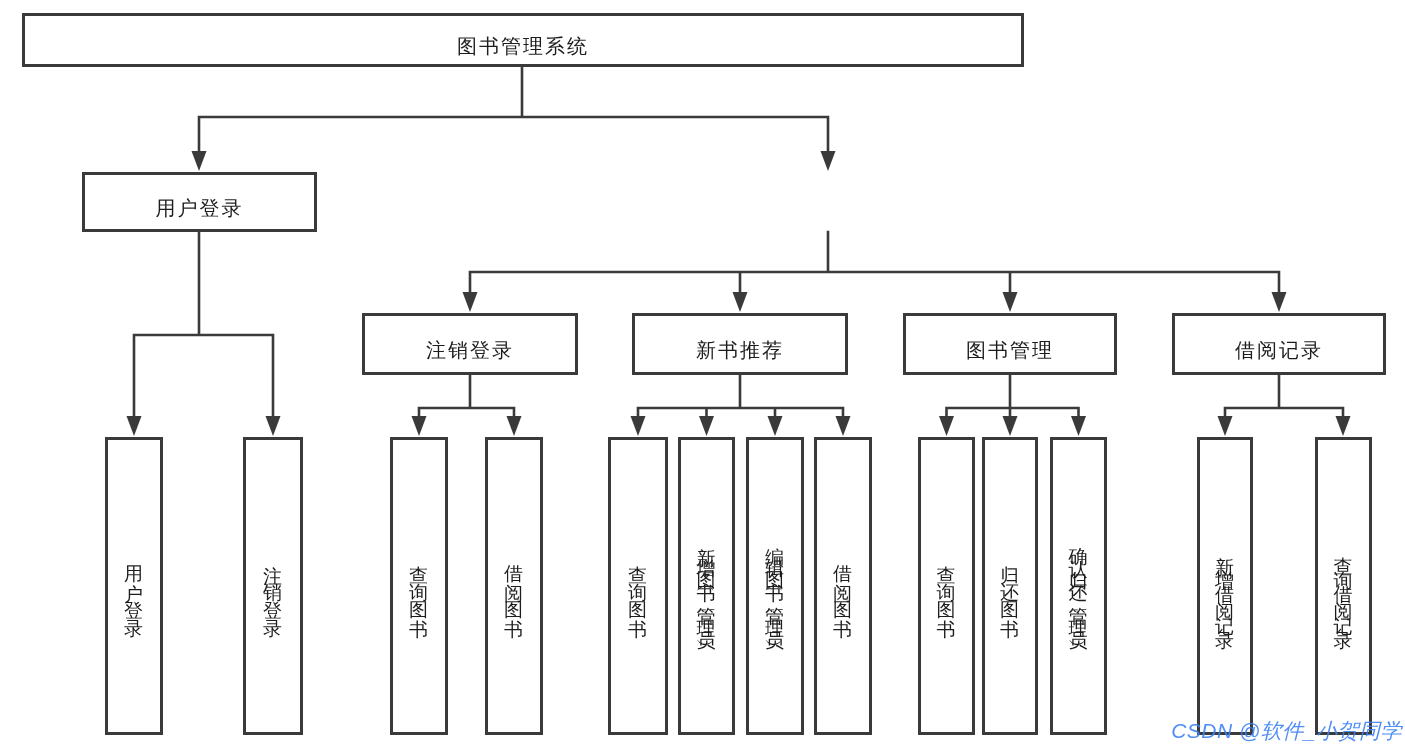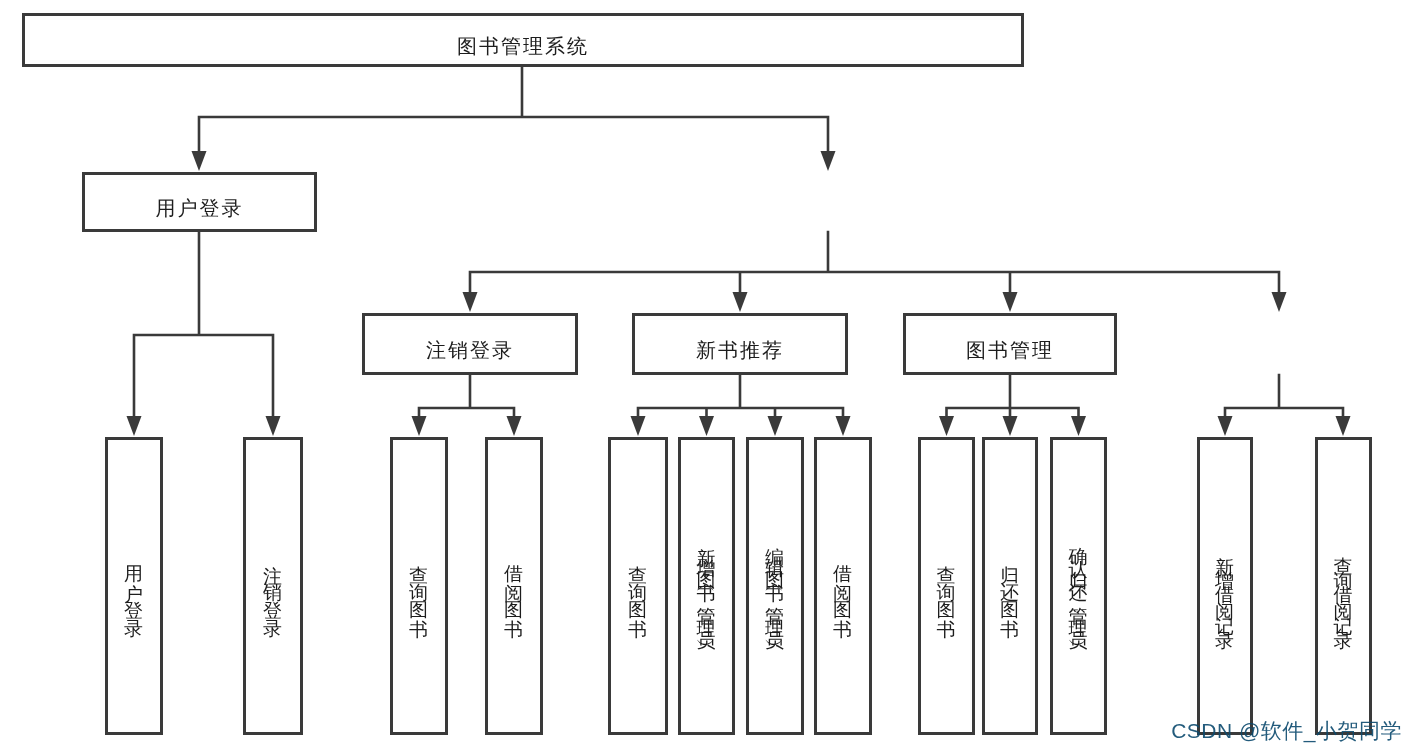--- a/index.html
+++ b/index.html
@@ -47,24 +47,25 @@
   }
   .node.v.wide span  { letter-spacing: 18px; }
   .node.v.mid span   { letter-spacing: 15px; }
   .node.v.tight span { letter-spacing: 12px; }
   #watermark {
     position: absolute;
     right: 3px;
     bottom: 2px;
     font-size: 21px;
     letter-spacing: 0.5px;
-    color: #0c4a6e;
+    color: #3b82f6;
     opacity: 0.9;
     white-space: nowrap;
     z-index: 5;
+    font-style: italic;
   }
 </style>
 </head>
 <body>
 
 <div id="stage">
 
   <svg id="connectors" viewBox="0 0 1405 747" xmlns="http://www.w3.org/2000/svg">
 
     <path d="M522,67 V117 M199,152 V117 H828 V152"></path>
@@ -111,20 +112,23 @@
 
   <div class="node h" style="left:362px;top:313px;width:216px;height:62px">
     <span>注销登录</span>
   </div>
   <div class="node h" style="left:632px;top:313px;width:216px;height:62px">
     <span>新书推荐</span>
   </div>
   <div class="node h" style="left:903px;top:313px;width:214px;height:62px">
     <span>图书管理</span>
   </div>
+  <div class="node h" style="left:1172px;top:313px;width:214px;height:62px">
+    <span>借阅记录</span>
+  </div>
 
   <div class="node v wide" style="left:105px;top:437px;width:58px;height:298px">
     <span>用户登录</span>
   </div>
   <div class="node v wide" style="left:243px;top:437px;width:60px;height:298px">
     <span>注销登录</span>
   </div>
 
   <div class="node v wide" style="left:390px;top:437px;width:58px;height:298px">
     <span>查询图书</span>

